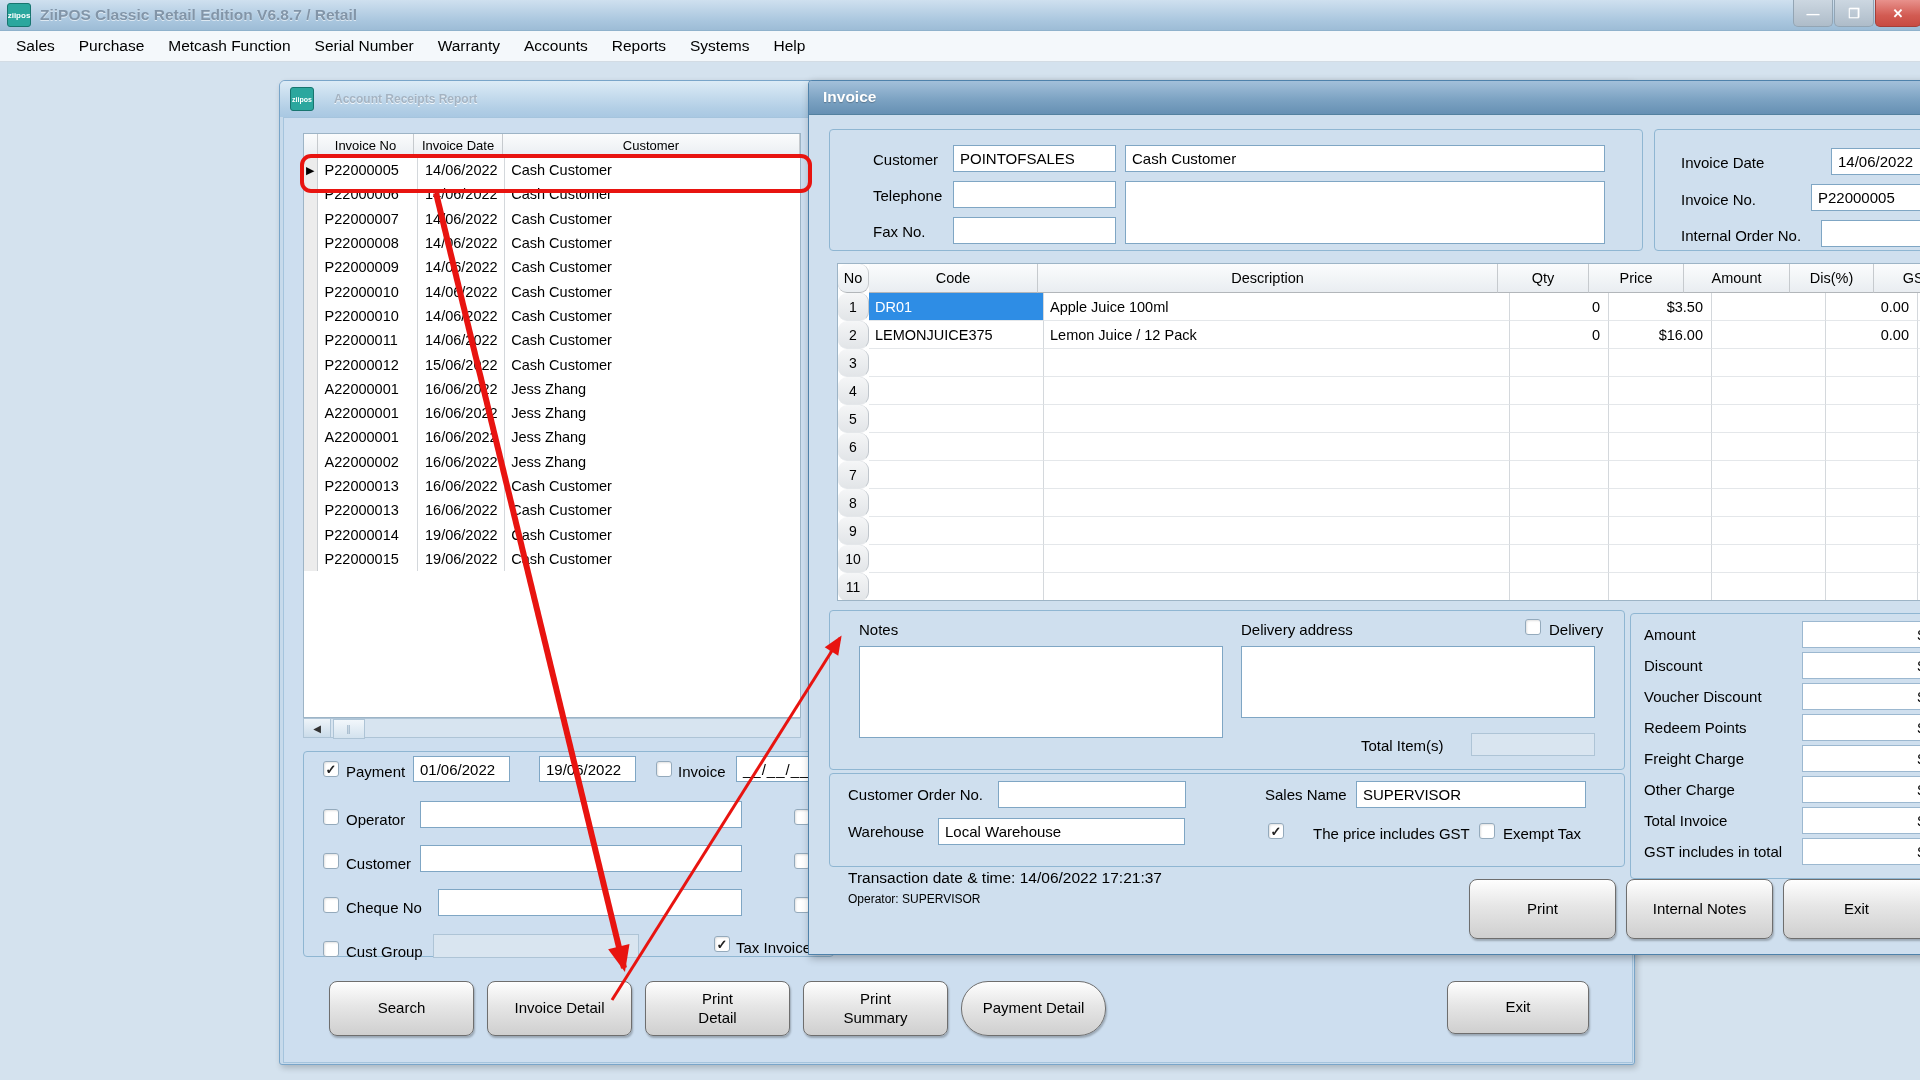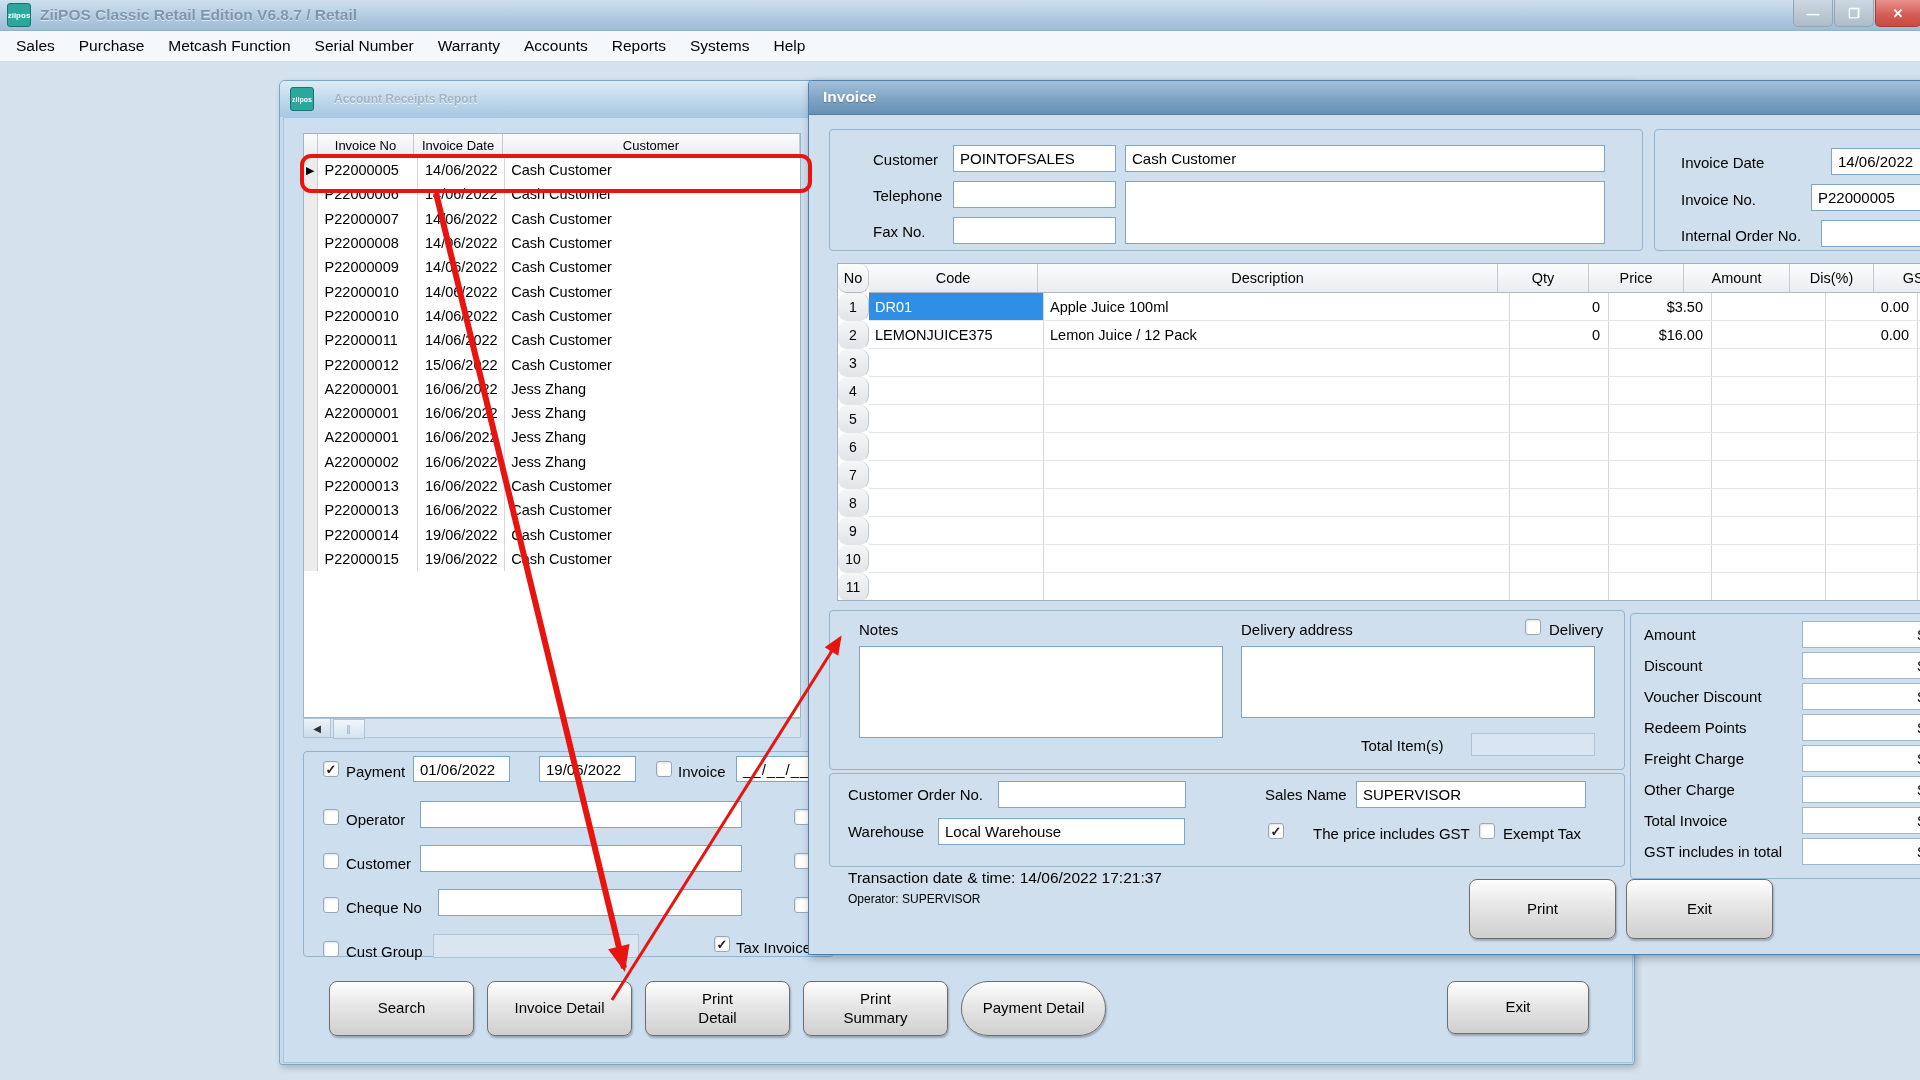--- a/index.html
+++ b/index.html
@@ -552,20 +552,23 @@
 
     <div class="a" style="left:39px;top:788px;font-size:15.5px;">Transaction date &amp; time: 14/06/2022 17:21:37</div>
     <div class="a" style="left:39px;top:811px;font-size:12px;">Operator:  SUPERVISOR</div>
 
     <div class="a" style="left:660px;top:798px;display:flex;gap:10px;">
 
         <div class="btn" style="width:145px;height:58px;">
           <span>Print</span>
         </div>
 
+        <div class="btn" style="width:145px;height:58px;">
+          <span>Internal Notes</span>
+        </div>
 
         <div class="btn" style="width:145px;height:58px;">
           <span>Exit</span>
         </div>
       </div>
   </div>
 
   <svg class="annot" width="1920" height="1080">
     <defs>
       <marker id="ah1" markerUnits="userSpaceOnUse" markerWidth="34" markerHeight="30" refX="24" refY="15" orient="auto">

